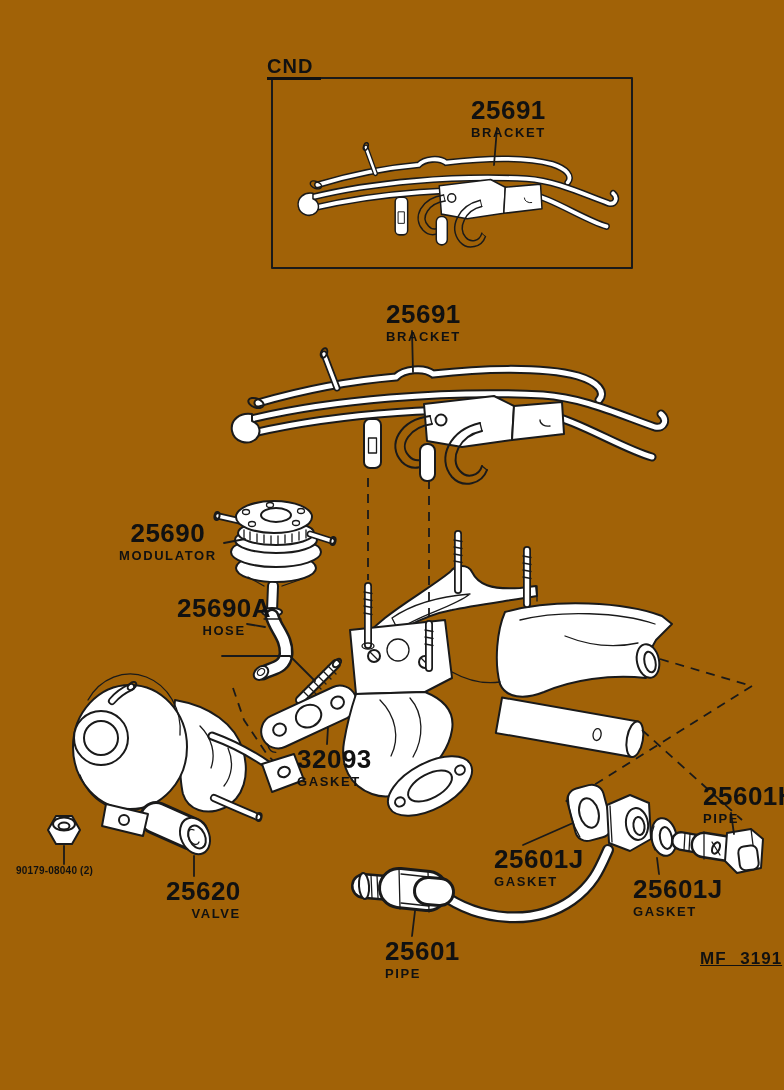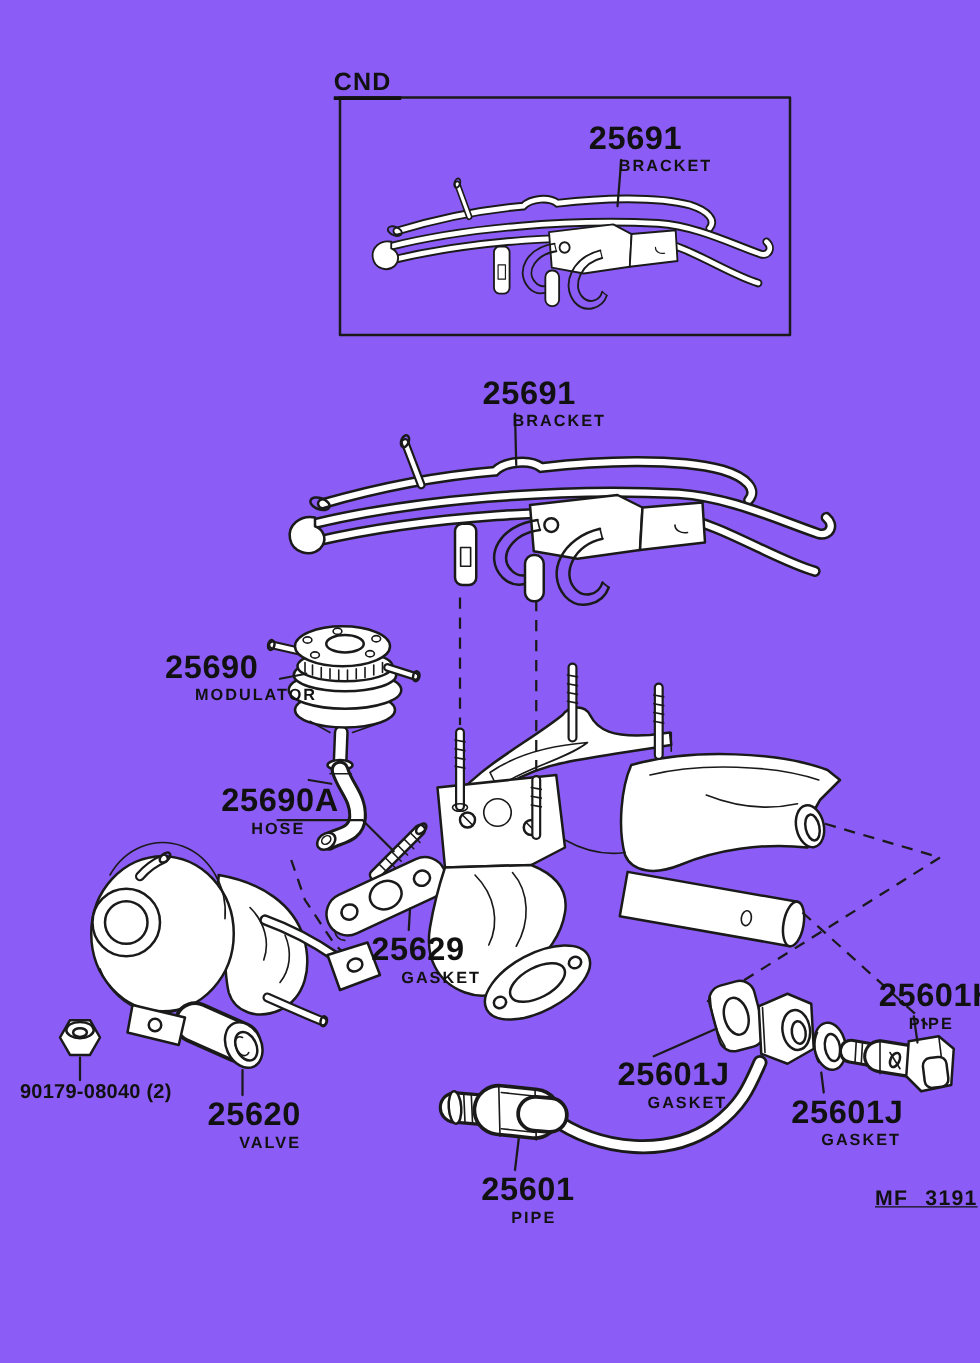--- a/index.html
+++ b/index.html
@@ -1,31 +1,31 @@
 <!DOCTYPE html>
 <html><head>
 <meta charset="utf-8">
 <style>
   html,body{margin:0;padding:0;background:#fff;}
-  .page{position:relative;width:784px;height:1090px;background:#8b5cf6;overflow:hidden;
+  .page{position:relative;width:784px;height:1090px;background:#a16207;overflow:hidden;
         font-family:"Liberation Sans",sans-serif;color:#111;}
   .art{position:absolute;left:0;top:0;}
   
   .ln{fill:none;stroke:#1a1a1a;stroke-width:2;stroke-linecap:round;stroke-linejoin:round;}
   .lnthin{fill:none;stroke:#1a1a1a;stroke-width:1.3;stroke-linecap:round;stroke-linejoin:round;}
   .wfill{fill:#ffffff;stroke:#1a1a1a;stroke-width:2;stroke-linejoin:round;}
   .tO{fill:none;stroke:#1a1a1a;stroke-linecap:round;}
   .tI{fill:none;stroke:#ffffff;stroke-linecap:round;}
   .dash{fill:none;stroke:#1a1a1a;stroke-width:1.8;stroke-dasharray:9 7;}
   .lead{fill:none;stroke:#1a1a1a;stroke-width:1.8;stroke-linecap:round;}
   
   .plabel{position:absolute;font-weight:bold;line-height:1.05;white-space:nowrap;color:#111;}
   .pnum{font-size:26px;letter-spacing:.5px;}
-  .pname{font-size:13px;letter-spacing:1.6px;margin-top:2px;margin-left:24px;}
-  .smallnum{font-size:16px;letter-spacing:.2px;}
+  .pname{font-size:13px;letter-spacing:1.6px;margin-top:2px;}
+  .smallnum{font-size:10px;letter-spacing:.2px;}
   .notetxt{font-size:19px;letter-spacing:.3px;line-height:1.12;}
   .cnd{font-size:20px;letter-spacing:1px;border-bottom:3px solid #111;padding:0 8px 0 0;}
   .mf{font-size:17px;letter-spacing:1px;word-spacing:8px;}
 </style>
 </head>
 <body>
 
 <div class="page">
 
 <svg class="art" width="784" height="1090" viewBox="0 0 784 1090">
@@ -281,33 +281,33 @@
 <div class="plabel" style="left:471px;top:97px;">
   <div class="pnum">25691</div>
   <div class="pname">BRACKET</div>
 </div>
 
 <div class="plabel" style="left:386px;top:301px;">
   <div class="pnum">25691</div>
   <div class="pname">BRACKET</div>
 </div>
 
-<div class="plabel" style="left:132px;top:520px;">
+<div class="plabel" style="left:119px;top:520px;text-align:center;">
   <div class="pnum">25690</div>
   <div class="pname">MODULATOR</div>
 </div>
 
-<div class="plabel" style="left:177px;top:627px;">
+<div class="plabel" style="left:177px;top:595px;text-align:center;">
   <div class="pnum">25690A</div>
   <div class="pname">HOSE</div>
 </div>
 
 
 <div class="plabel" style="left:297px;top:746px;">
-  <div class="pnum">25629</div>
+  <div class="pnum">32093</div>
   <div class="pname">GASKET</div>
 </div>
 
 <div class="plabel" style="left:16px;top:866px;">
   <div class="smallnum">90179-08040 (2)</div>
 </div>
 
 <div class="plabel" style="left:166px;top:878px;text-align:right;">
   <div class="pnum">25620</div>
   <div class="pname">VALVE</div>

